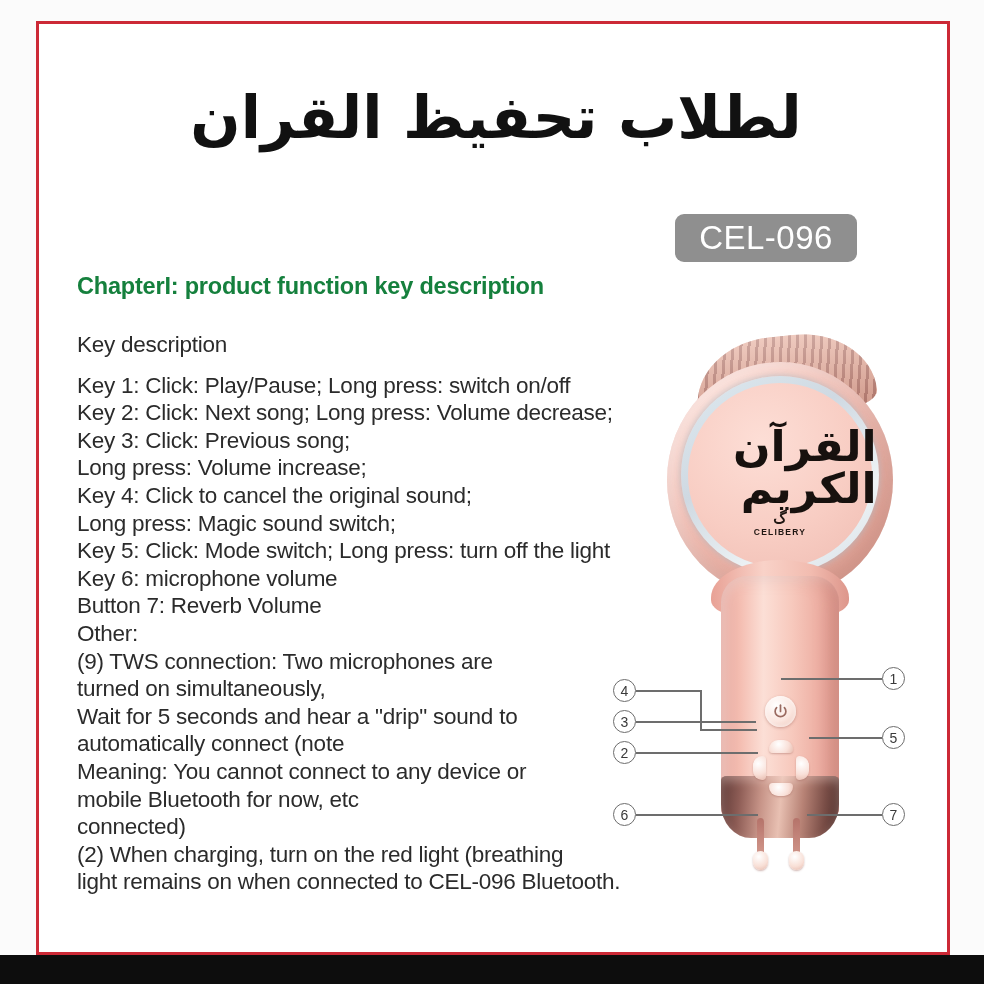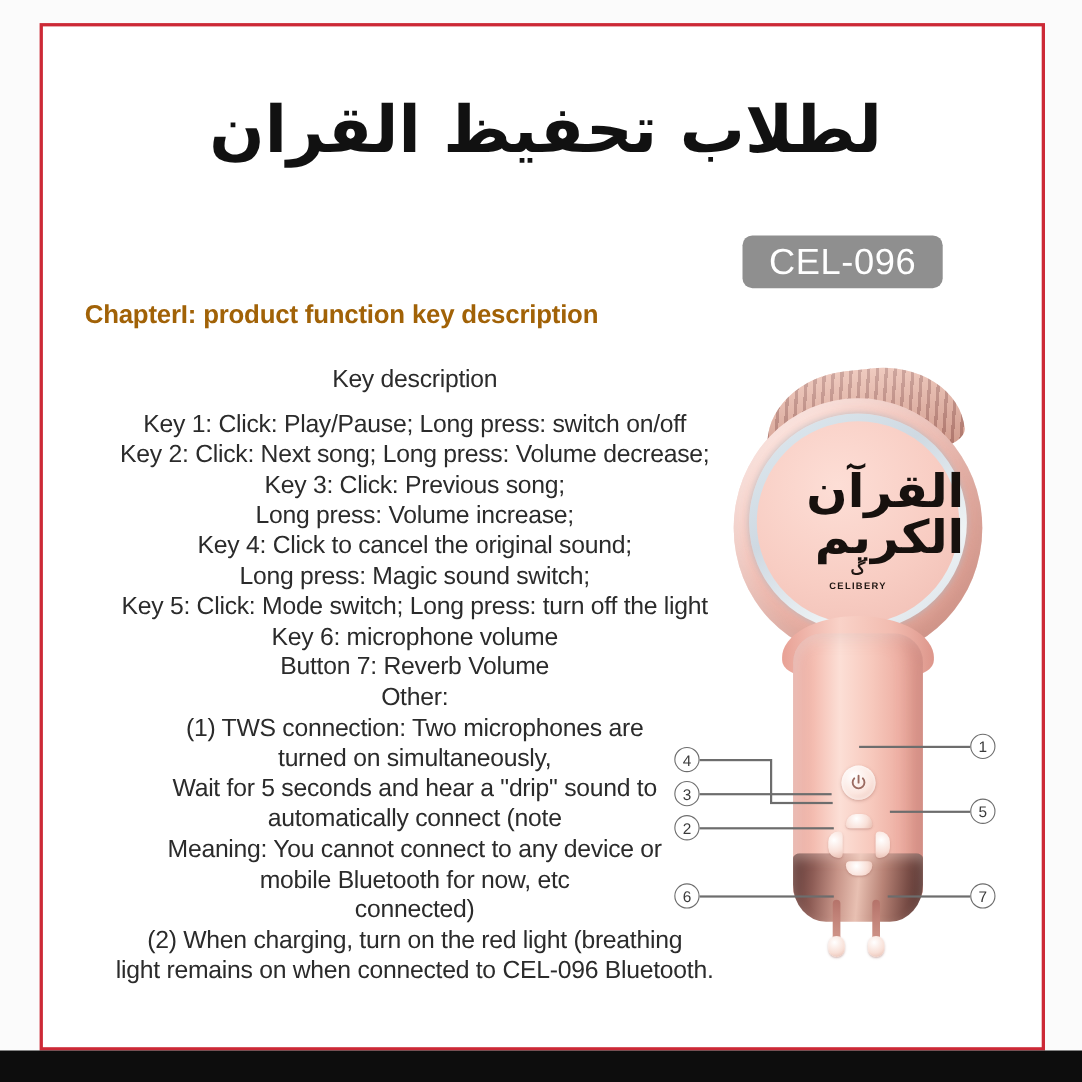--- a/index.html
+++ b/index.html
@@ -85,35 +85,35 @@
     letter-spacing: 0.5px;
   }
 
   
   #chapter-heading {
     position: absolute;
     left: 38px;
     top: 249px;
     font-size: 23.5px;
     font-weight: bold;
-    color: #a16207;
+    color: #15803d;
     letter-spacing: -0.2px;
   }
 
   #body-block {
     position: absolute;
     left: 38px;
     top: 307px;
     width: 600px;
     color: #2b2b2b;
     font-size: 22.5px;
     line-height: 27.6px;
     letter-spacing: -0.25px;
   }
-  #body-block .ln { white-space: pre; text-align: center; }
+  #body-block .ln { white-space: pre; }
   #body-block .spacer { height: 13px; }
 
   
   #product {
     position: absolute;
     left: 598px;
     top: 300px;
     width: 320px;
     height: 600px;
   }
@@ -377,21 +377,21 @@
       <div class="ln">Key 1: Click: Play/Pause; Long press: switch on/off</div>
       <div class="ln">Key 2: Click: Next song; Long press: Volume decrease;</div>
       <div class="ln">Key 3: Click: Previous song;</div>
       <div class="ln">Long press: Volume increase;</div>
       <div class="ln">Key 4: Click to cancel the original sound;</div>
       <div class="ln">Long press: Magic sound switch;</div>
       <div class="ln">Key 5: Click: Mode switch; Long press: turn off the light</div>
       <div class="ln">Key 6: microphone volume</div>
       <div class="ln">Button 7: Reverb Volume</div>
       <div class="ln">Other:</div>
-      <div class="ln">(1) TWS connection: Two microphones are</div>
+      <div class="ln">(9) TWS connection: Two microphones are</div>
       <div class="ln">turned on simultaneously,</div>
       <div class="ln">Wait for 5 seconds and hear a "drip" sound to</div>
       <div class="ln">automatically connect (note</div>
       <div class="ln">Meaning: You cannot connect to any device or</div>
       <div class="ln">mobile Bluetooth for now, etc</div>
       <div class="ln">connected)</div>
       <div class="ln">(2) When charging, turn on the red light (breathing</div>
       <div class="ln">light remains on when connected to CEL-096 Bluetooth.</div>
     </div>
 

